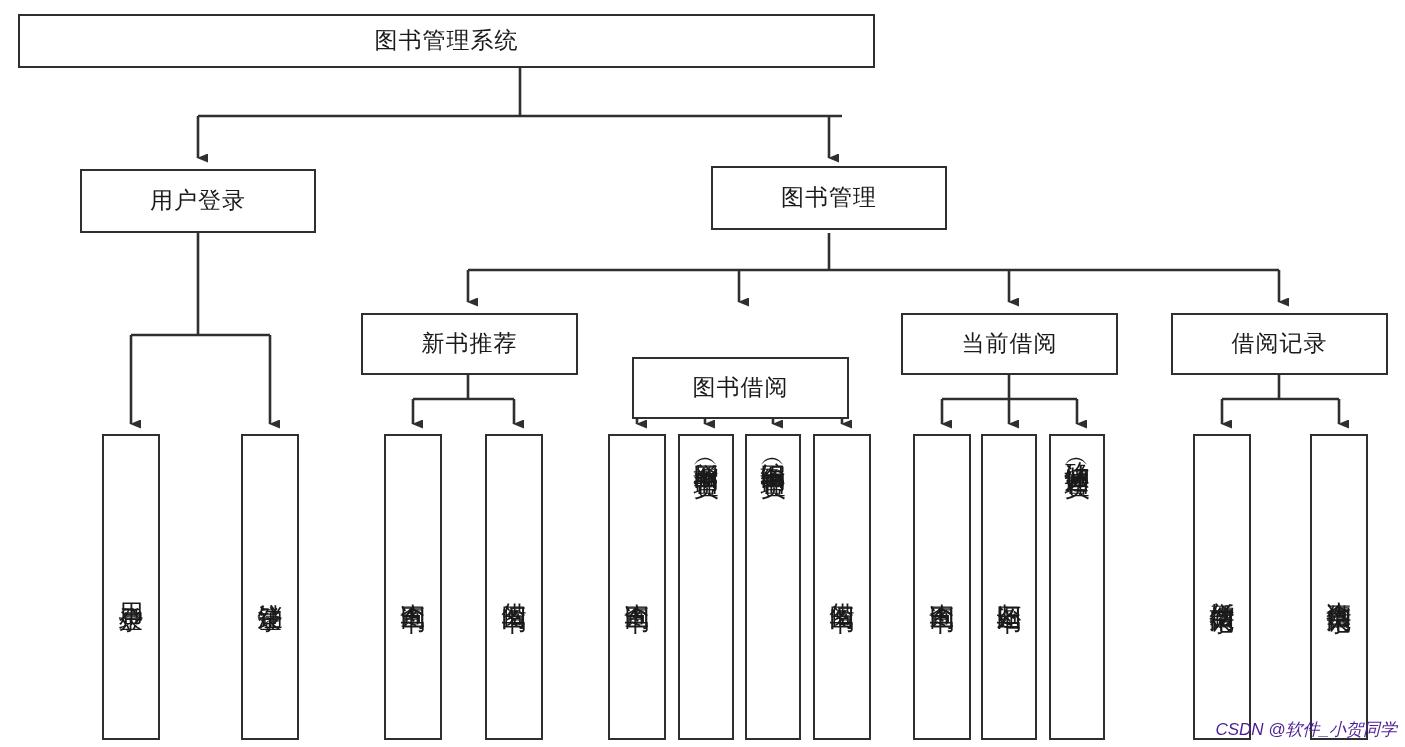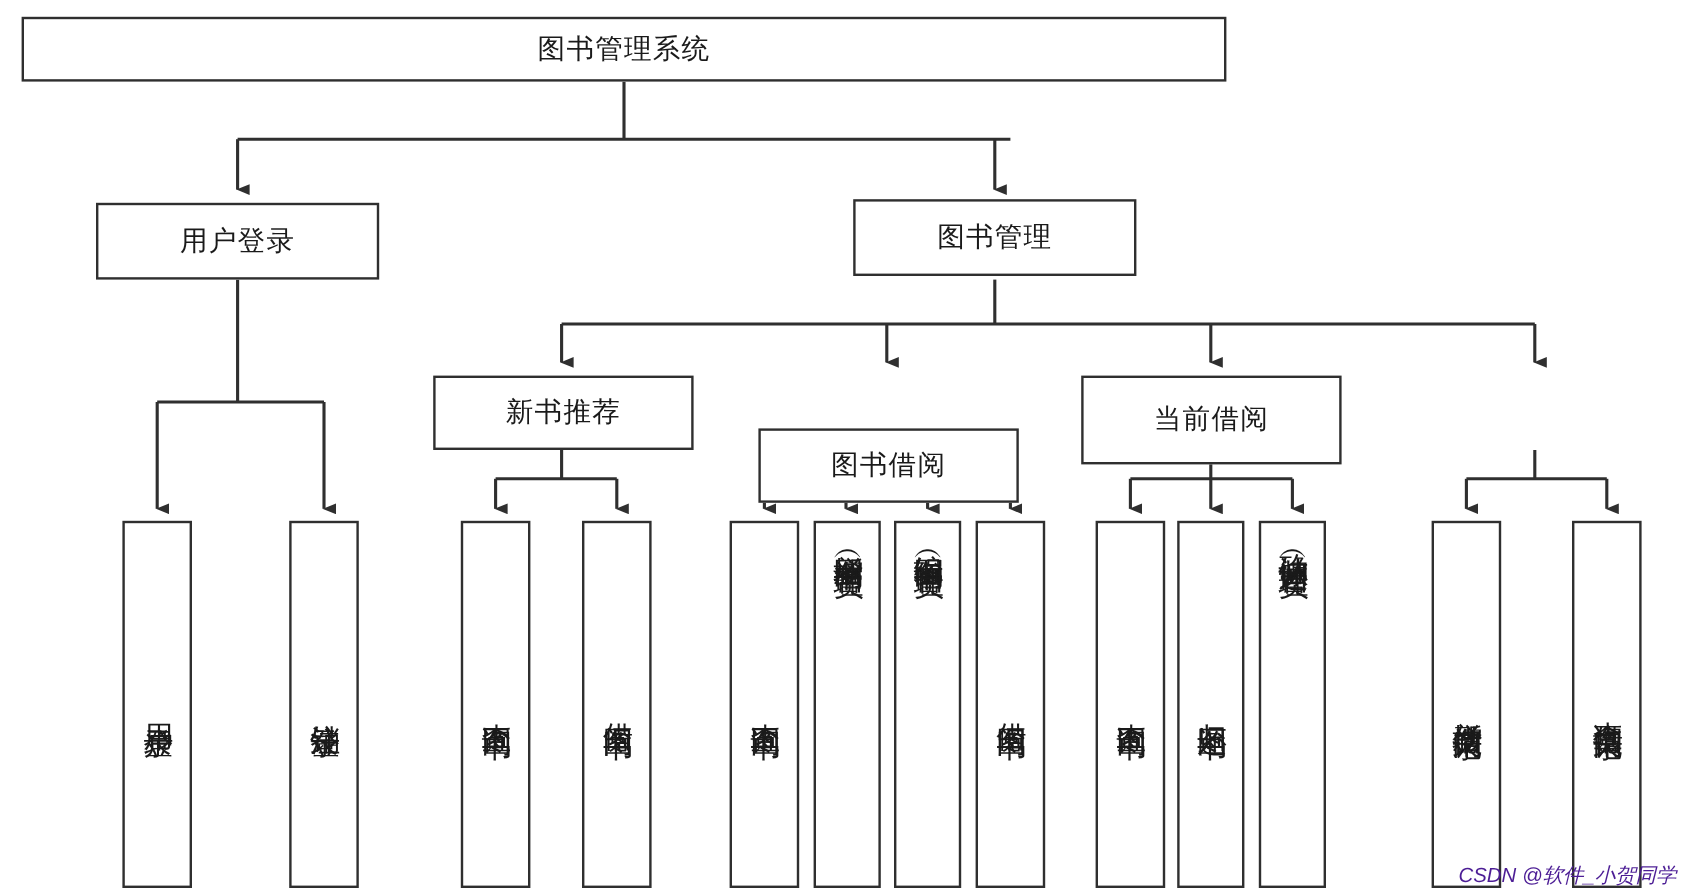--- a/index.html
+++ b/index.html
@@ -123,39 +123,42 @@
       <path d="M1009,399 L1009,424" marker-end="url(#arrowhead)"></path>
       <path d="M1077,399 L1077,424" marker-end="url(#arrowhead)"></path>
 
       <path d="M1279,375 L1279,399"></path>
       <path d="M1222,399 L1339,399"></path>
       <path d="M1222,399 L1222,424" marker-end="url(#arrowhead)"></path>
       <path d="M1339,399 L1339,424" marker-end="url(#arrowhead)"></path>
     </g>
   </svg>
 
-  <div class="node-box" style="left:18px; top:14px; width:1004px; height:54px;text-align:center;">
+  <div class="node-box" style="left:18px; top:14px; width:857px; height:54px;text-align:center;">
     <span class="node-label">图书管理系统</span>
   </div>
 
   <div class="node-box" style="left:80px; top:169px; width:236px; height:64px;">
     <span class="node-label">用户登录</span>
   </div>
   <div class="node-box" style="left:711px; top:166px; width:236px; height:64px;">
     <span class="node-label">图书管理</span>
   </div>
 
   <div class="node-box" style="left:361px; top:313px; width:217px; height:62px;align-items:center;">
     <span class="node-label">新书推荐</span>
   </div>
   <div class="node-box" style="left:632px; top:313px; width:217px; height:62px;margin-top:44px;">
     <span class="node-label">图书借阅</span>
   </div>
-  <div class="node-box" style="left:901px; top:313px; width:217px; height:74px;">
+  <div class="node-box" style="left:901px; top:313px; width:217px; height:62px;">
     <span class="node-label">当前借阅</span>
+  </div>
+  <div class="node-box" style="left:1171px; top:313px; width:217px; height:62px;">
+    <span class="node-label">借阅记录</span>
   </div>
 
   <div class="leaf-box" style="left:102px; top:434px; width:58px; height:306px;">
     <span class="leaf-label">用户登录</span>
   </div>
   <div class="leaf-box" style="left:241px; top:434px; width:58px; height:306px;">
     <span class="leaf-label">注销登录</span>
   </div>
 
   <div class="leaf-box" style="left:384px; top:434px; width:58px; height:306px;">

